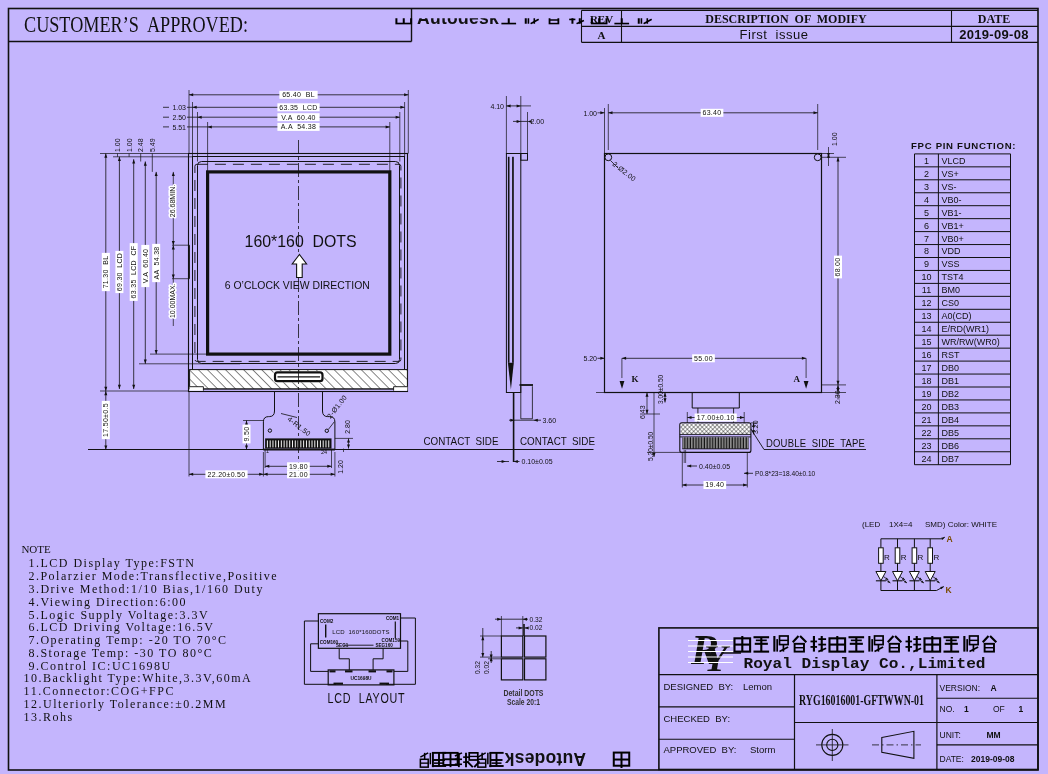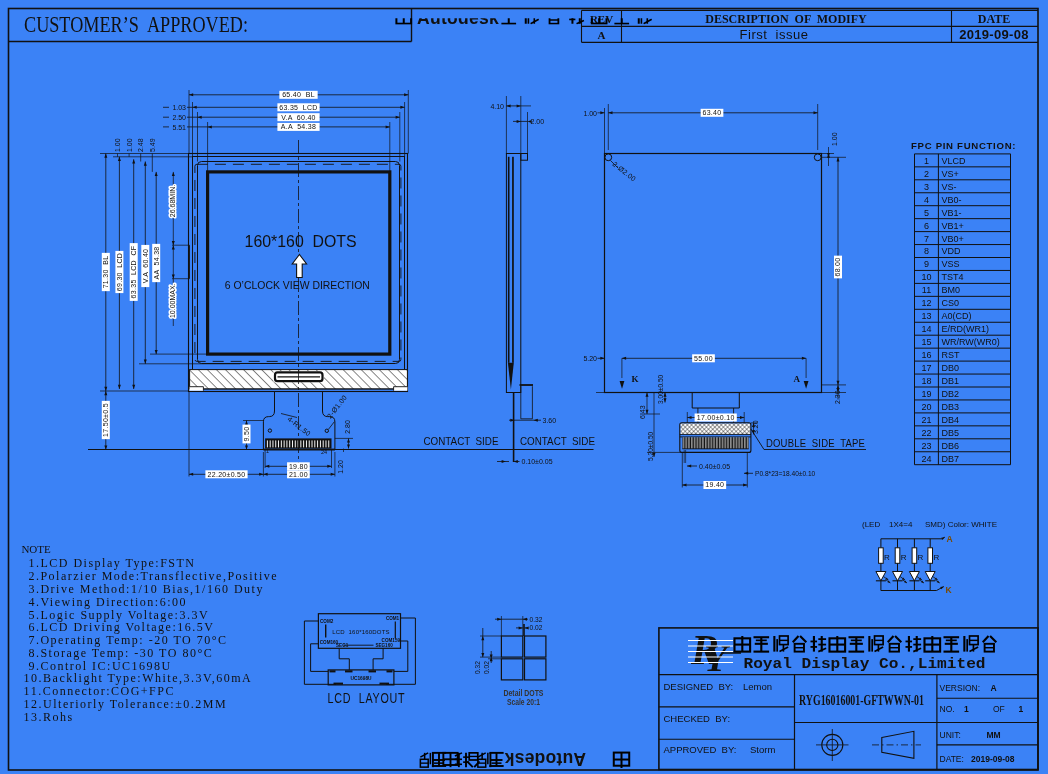--- a/index.html
+++ b/index.html
@@ -1,15 +1,15 @@
 <!DOCTYPE html>
 <html><head><meta charset="utf-8">
 <style>
 html,body{margin:0;padding:0;background:#fff;}
-#page{position:relative;width:1048px;height:774px;background:#3b82f6;overflow:hidden;}
+#page{position:relative;width:1048px;height:774px;background:#c4b5fd;overflow:hidden;}
 svg{display:block}
 text{white-space:pre}
 </style></head>
 <body>
 <div id="page">
 <svg width="1048" height="774" viewBox="0 0 1048 774">
 <g>
 <rect x="8.5" y="8.5" width="1029.5" height="761.5" stroke="#111" stroke-width="1.6" fill="none"></rect>
 <line x1="8.5" y1="41.5" x2="411.5" y2="41.5" stroke="#111" stroke-width="1.6" stroke-linecap="butt"></line>
 <line x1="411.5" y1="8.5" x2="411.5" y2="41.5" stroke="#111" stroke-width="1.4" stroke-linecap="butt"></line>

